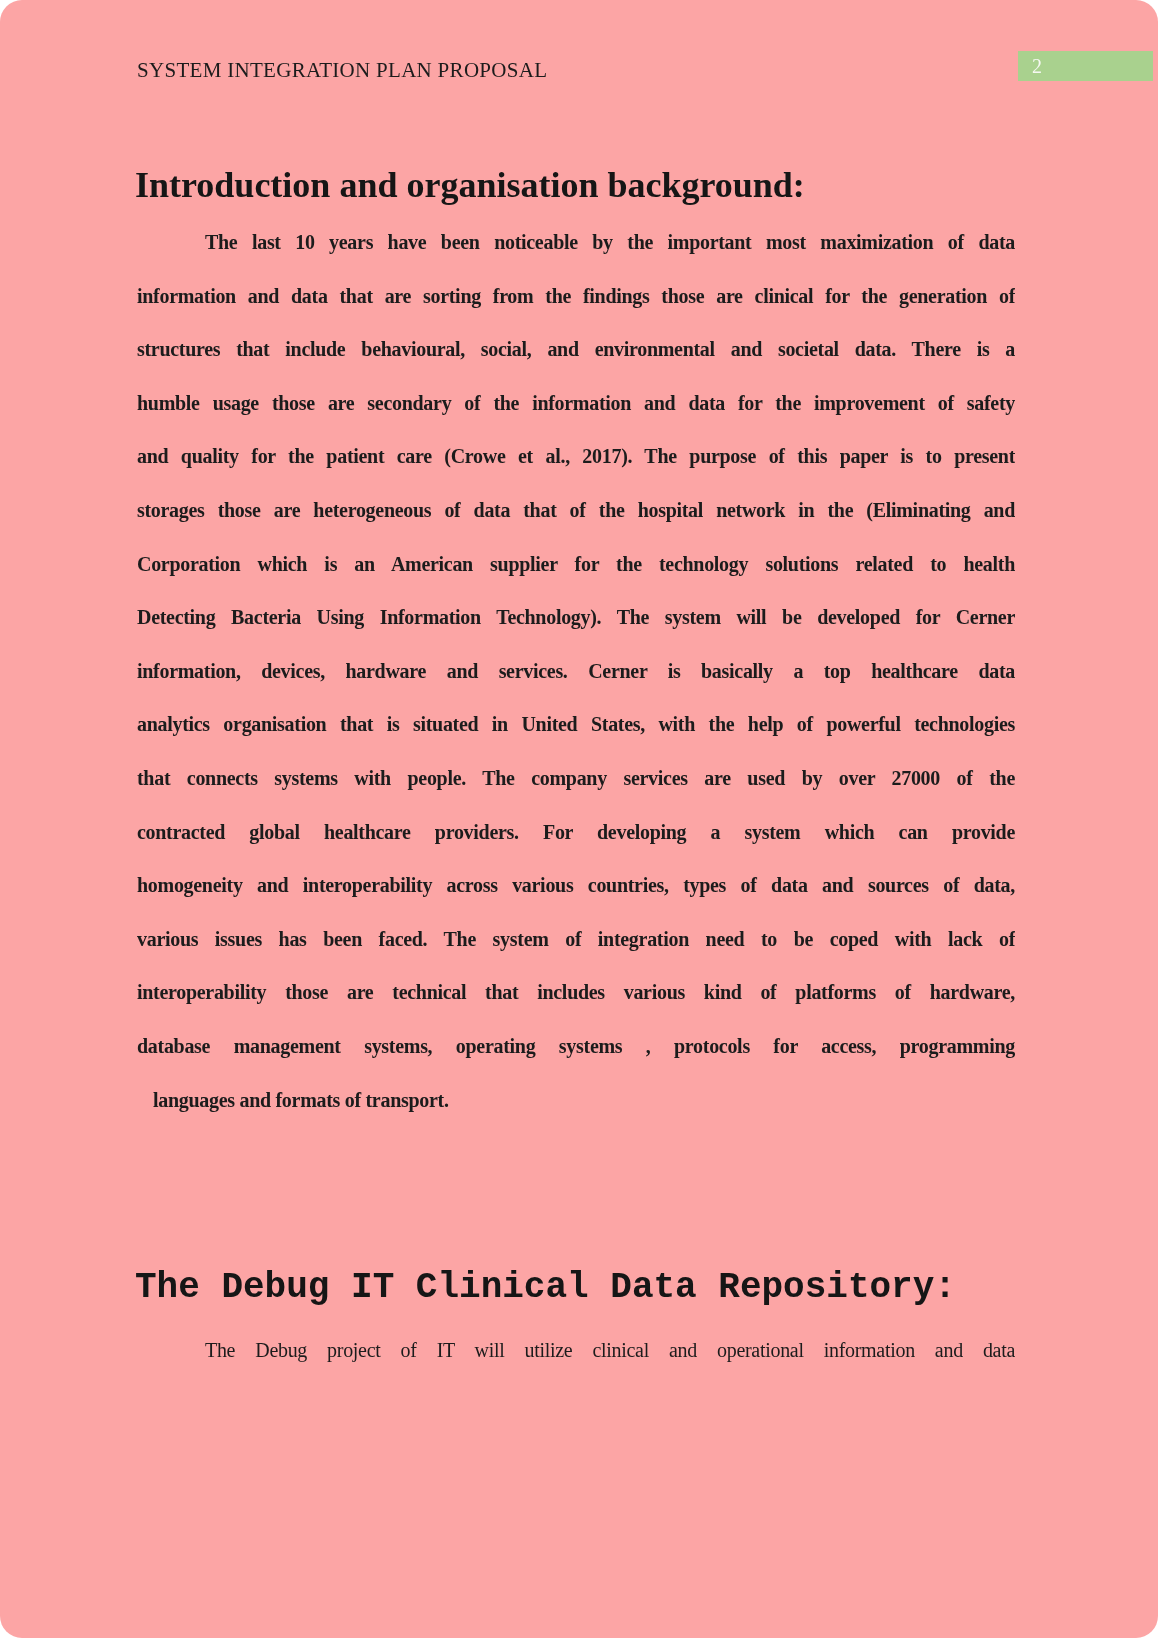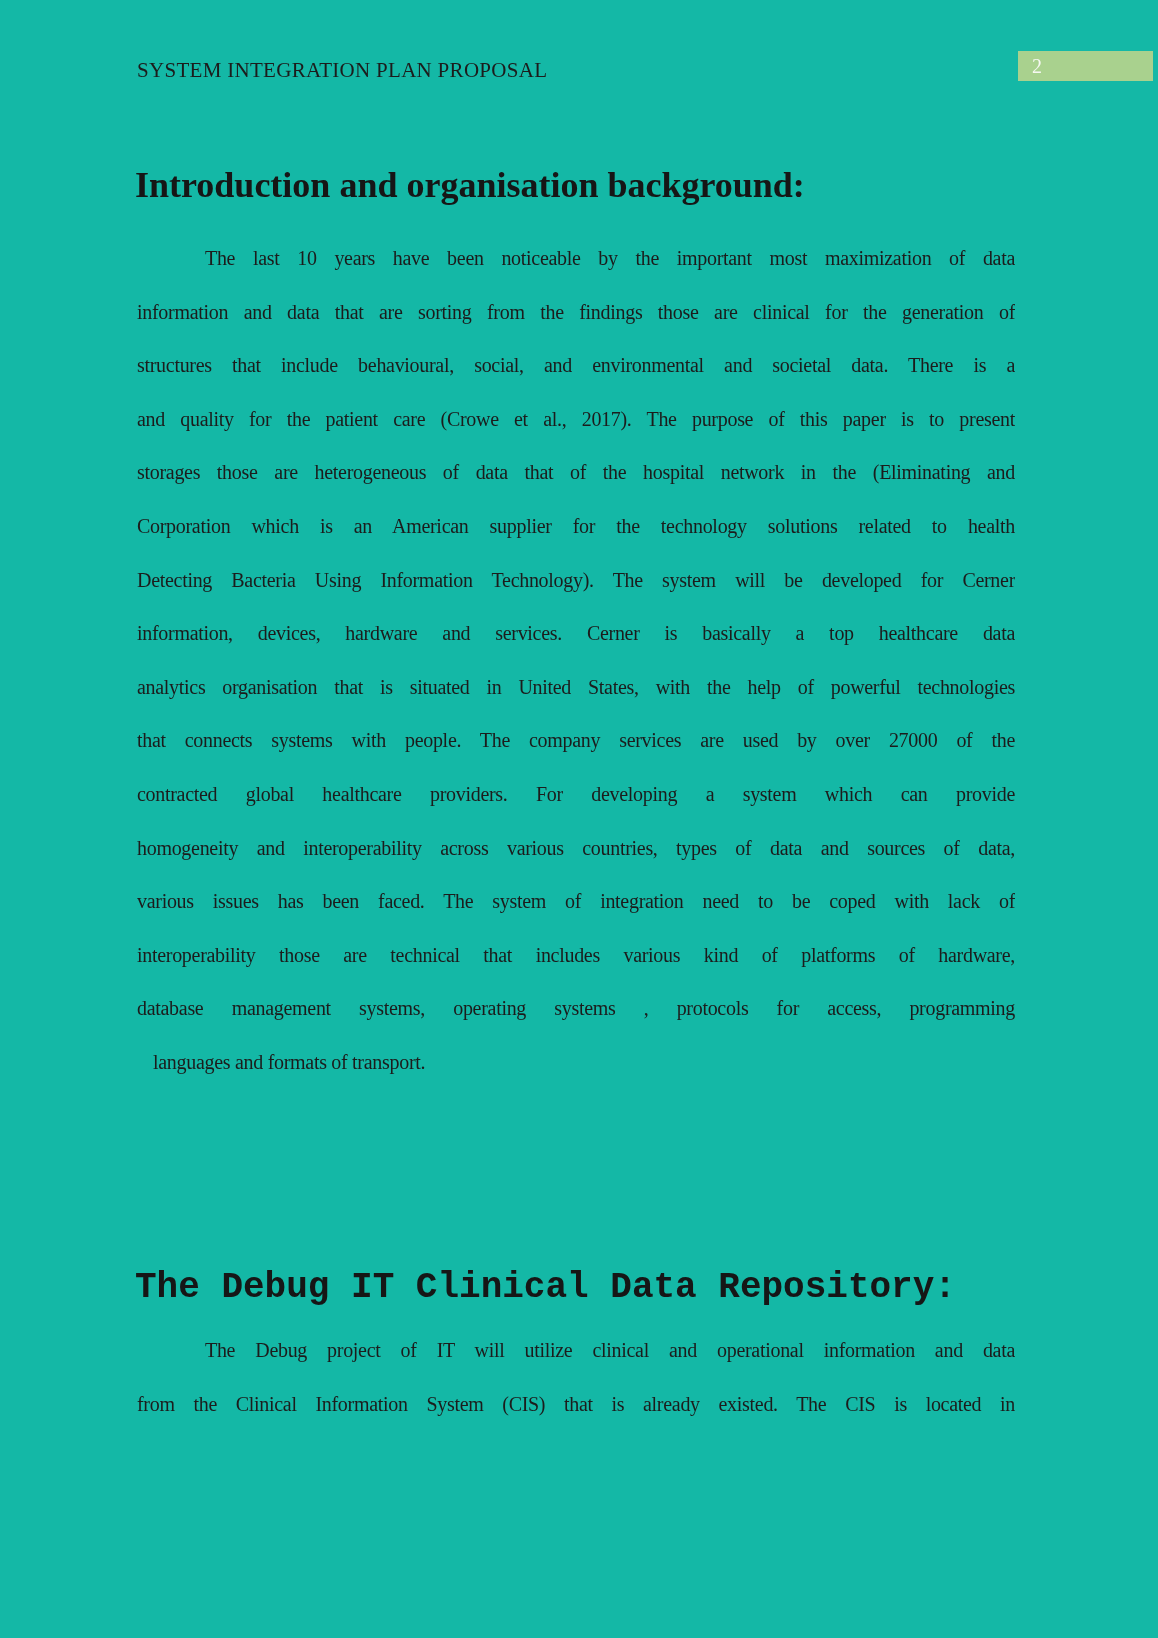--- a/index.html
+++ b/index.html
@@ -4,24 +4,25 @@
 <style>
   html, body {
     margin: 0;
     padding: 0;
     background: #ffffff;
   }
   .page {
     position: relative;
     width: 1158px;
     height: 1638px;
-    background: #14b8a6;
+    background: #fca5a5;
     font-family: "Liberation Serif", "DejaVu Serif", serif;
     color: #1c1c1c;
     overflow: hidden;
+    border-radius: 22px;
   }
   .header-title {
     position: absolute;
     left: 137px;
     top: 57px;
     font-size: 21px;
     line-height: 26px;
     letter-spacing: 0.3px;
     white-space: nowrap;
   }
@@ -49,21 +50,21 @@
     white-space: nowrap;
     color: #161616;
   }
   .sec1-h { top: 168px; }
   .sec2-h { top: 1271px; font-family: Liberation Mono, monospace; }
   .para {
     position: absolute;
     left: 137px;
     width: 878px;
   }
-  .sec1-p { top: 232px; }
+  .sec1-p { top: 216px; font-weight: bold; }
   .sec2-p { top: 1324px; font-family: Liberation Serif, serif; }
   .line {
     height: 53.6px;
     line-height: 53.6px;
     font-size: 20px;
     letter-spacing: -0.3px;
     text-align: justify;
     text-align-last: justify;
     overflow: hidden;
     white-space: normal;
@@ -82,35 +83,35 @@
     </div>
   </header>
 
   <main>
     <h1 class="h sec1-h">Introduction and organisation background:</h1>
 
     <div class="para sec1-p">
         <div class="line indent">The last 10 years have been noticeable by the important most maximization of data</div>
         <div class="line">information and data that are sorting from the findings those are clinical for the generation of</div>
         <div class="line">structures that include behavioural, social, and environmental and societal data. There is a</div>
+        <div class="line">humble usage those are secondary of the information and data for the improvement of safety</div>
         <div class="line">and quality for the patient care (Crowe et al., 2017). The purpose of this paper is to present</div>
         <div class="line">storages those are heterogeneous of data that of the hospital network in the (Eliminating and</div>
         <div class="line">Corporation which is an American supplier for the technology solutions related to health</div>
         <div class="line">Detecting Bacteria Using Information Technology). The system will be developed for Cerner</div>
         <div class="line">information, devices, hardware and services. Cerner is basically a top healthcare data</div>
         <div class="line">analytics organisation that is situated in United States, with the help of powerful technologies</div>
         <div class="line">that connects systems with people. The company services are used by over 27000 of the</div>
         <div class="line">contracted global healthcare providers. For developing a system which can provide</div>
         <div class="line">homogeneity and interoperability across various countries, types of data and sources of data,</div>
         <div class="line">various issues has been faced. The system of integration need to be coped with lack of</div>
         <div class="line">interoperability those are technical that includes various kind of platforms of hardware,</div>
         <div class="line">database management systems, operating systems , protocols for access, programming</div>
         <div class="line no-stretch">languages and formats of transport.</div>
       </div>
 
     <h1 class="h sec2-h">The Debug IT Clinical Data Repository:</h1>
 
     <div class="para sec2-p">
         <div class="line indent">The Debug project of IT will utilize clinical and operational information and data</div>
-        <div class="line">from the Clinical Information System (CIS) that is already existed. The CIS is located in</div>
       </div>
   </main>
 </div>
 
 </body></html>

